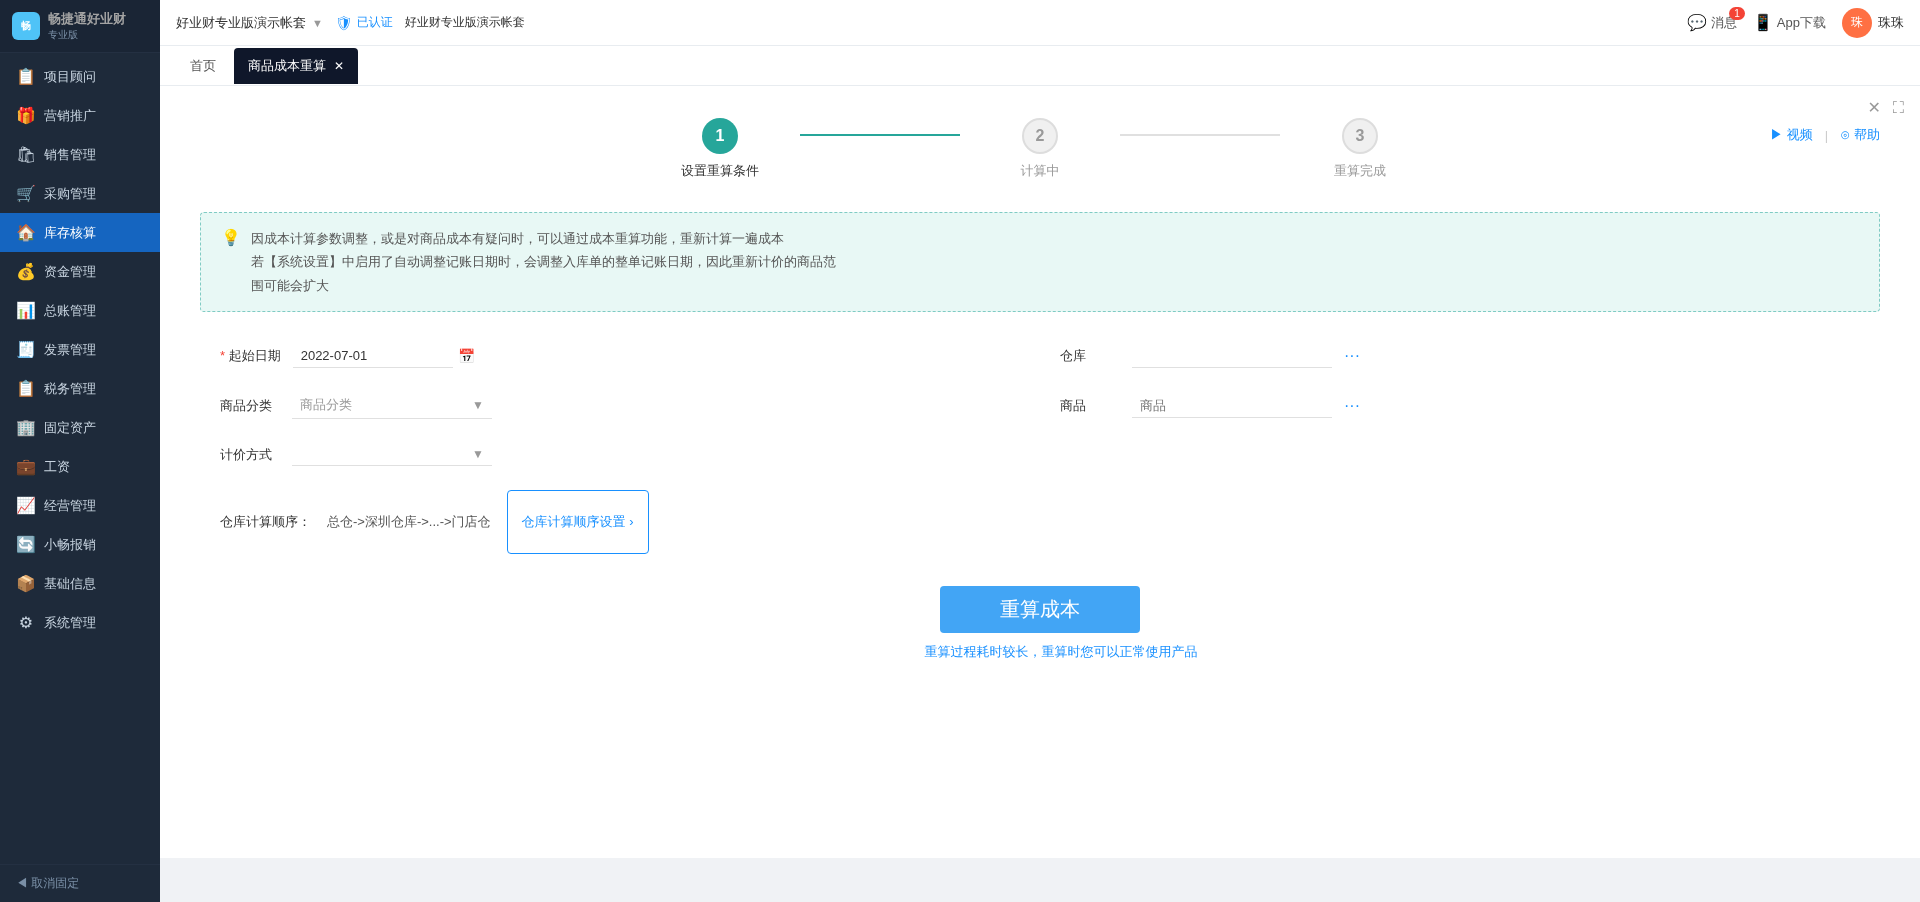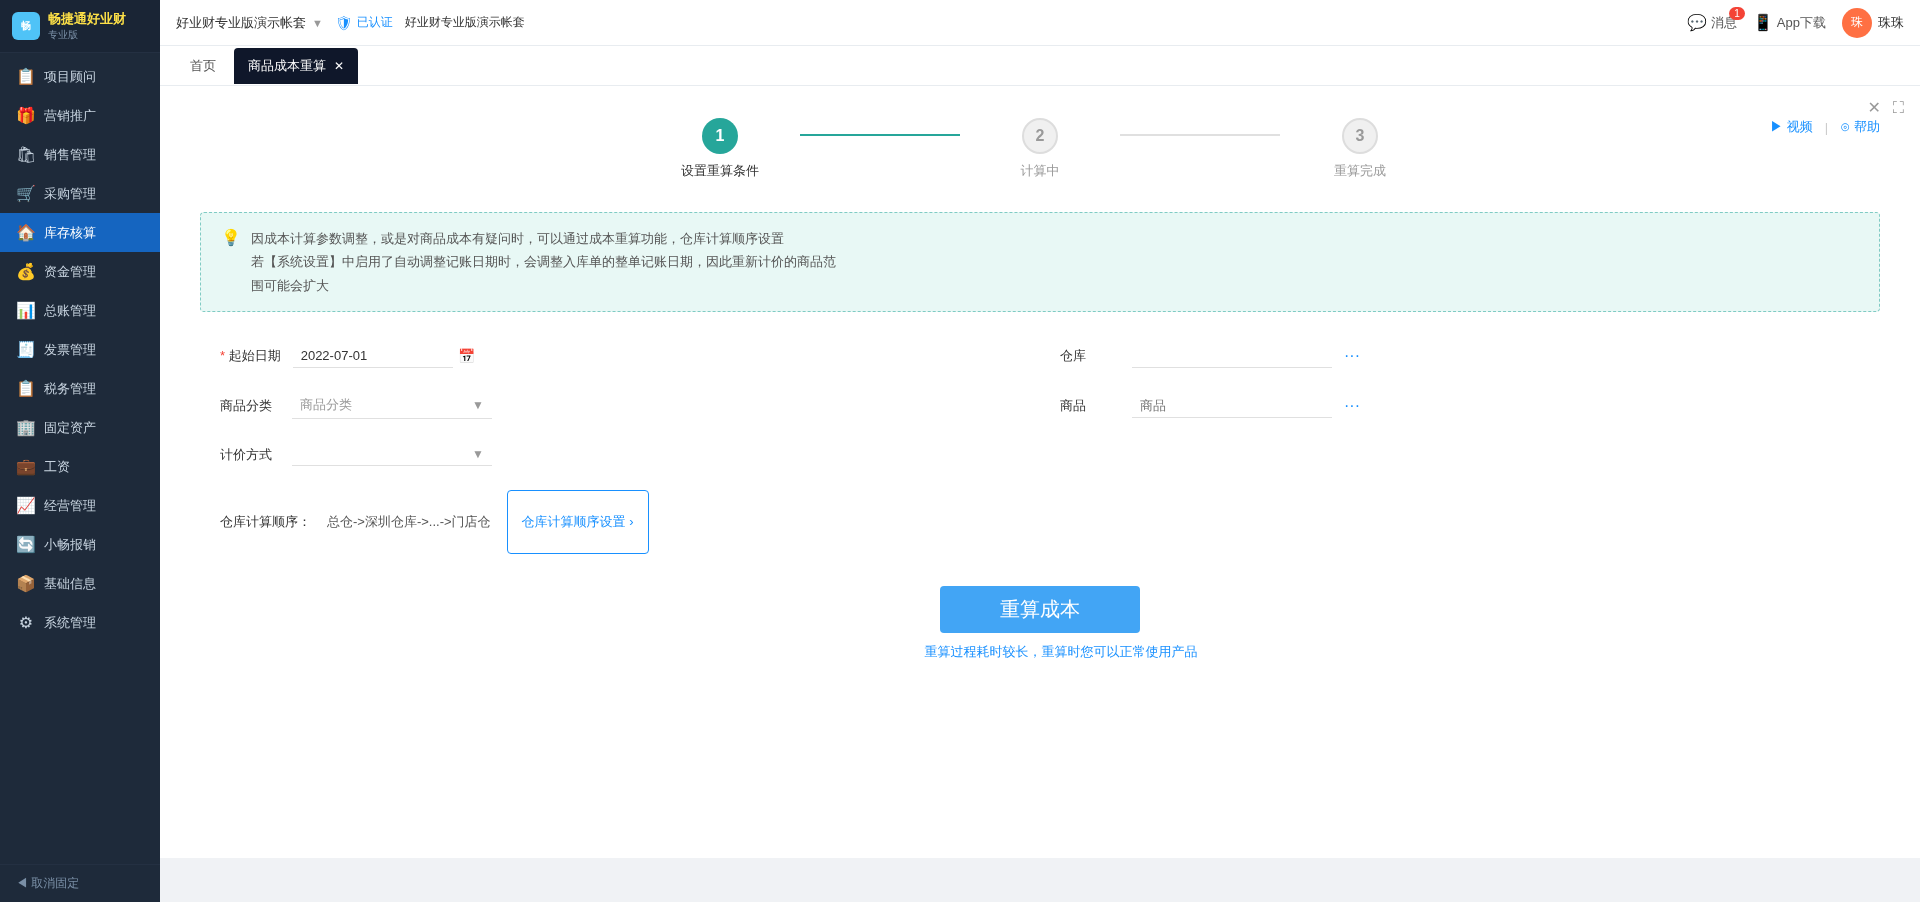--- a/index.html
+++ b/index.html
@@ -24,21 +24,21 @@
       gap: 8px;
       border-bottom: 1px solid #243042;
     }
     .sidebar-logo {
       width: 28px; height: 28px;
       background: #4fc3f7;
       border-radius: 6px;
       display: flex; align-items: center; justify-content: center;
       font-size: 10px; color: #fff; font-weight: bold;
     }
-    .sidebar-title { font-size: 13px; color: #fde047; font-weight: bold; }
+    .sidebar-title { font-size: 13px; color: #a3a3a3; font-weight: bold; }
     .sidebar-subtitle { font-size: 10px; color: #7a8fa6; }
     .sidebar-menu { flex: 1; overflow-y: auto; padding: 4px 0; }
     .sidebar-menu::-webkit-scrollbar { width: 4px; }
     .sidebar-menu::-webkit-scrollbar-thumb { background: #3a4a5c; }
     .sidebar-item {
       display: flex; align-items: center; gap: 8px;
       padding: 10px 16px;
       cursor: pointer;
       color: #c8d4e0;
       font-size: 13px;
@@ -158,21 +158,21 @@
     }
     .step-circle.active { background: #26a69a; color: #fff; }
     .step-circle.inactive { background: #f0f0f0; color: #999; border: 2px solid #ddd; }
     .step-label {
       font-size: 13px; margin-top: 8px; color: #333;
     }
     .step-label.inactive { color: #999; }
 
     
     .steps-help {
-      position: absolute; right: 0; top: 0;
+      position: absolute; right: 0; top: 8px;
       display: flex; align-items: center; gap: 12px;
       font-size: 13px; color: #1890ff;
     }
 
     
     .info-box {
       background: #e8f8f5;
       border: 1px dashed #80cbc4;
       border-radius: 4px;
       padding: 14px 20px;
@@ -414,21 +414,21 @@
       <div class="steps-help">
         <span style="cursor:pointer;">▶ 视频</span>
         <span style="color:#ccc;">|</span>
         <span style="cursor:pointer;">⊙ 帮助</span>
       </div>
     </div>
 
     <div class="info-box">
       <span class="info-icon">💡</span>
       <div class="info-text">
-        <div>因成本计算参数调整，或是对商品成本有疑问时，可以通过成本重算功能，仓库计算顺序设置</div>
+        <div>因成本计算参数调整，或是对商品成本有疑问时，可以通过成本重算功能，重新计算一遍成本</div>
         <div>若【系统设置】中启用了自动调整记账日期时，会调整入库单的整单记账日期，因此重新计价的商品范</div>
         <div>围可能会扩大</div>
       </div>
     </div>
 
     <div class="form-section">
 
       <div class="form-row">
         <div class="form-field">
           <span class="form-label required">起始日期</span>

